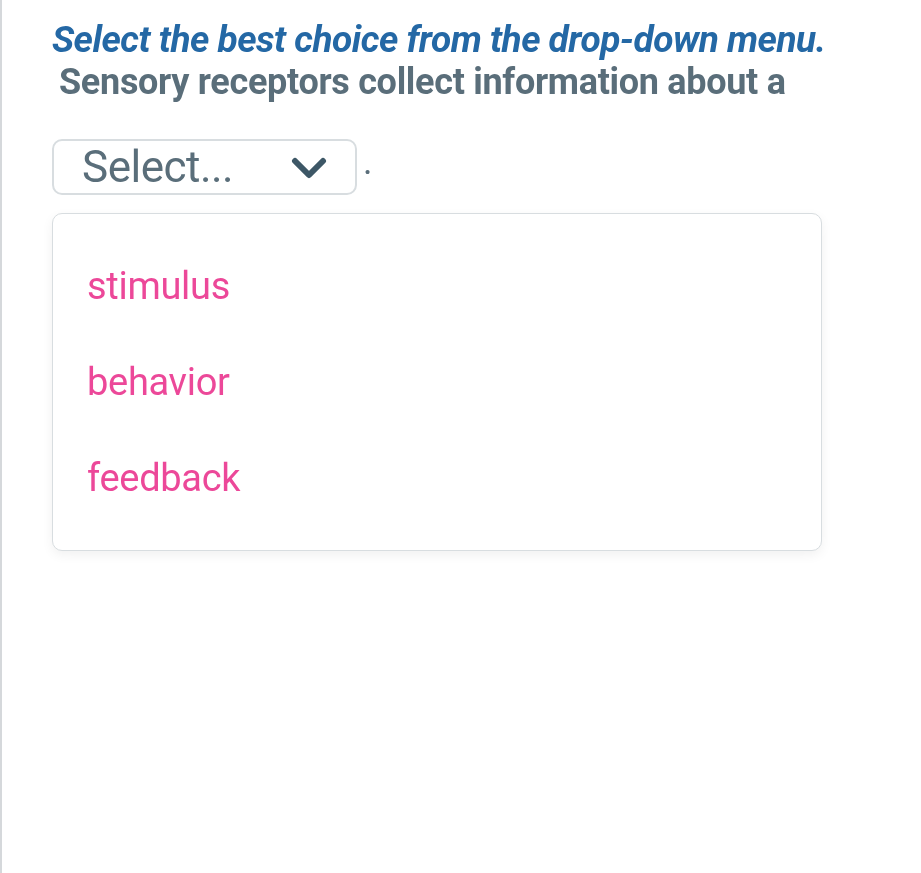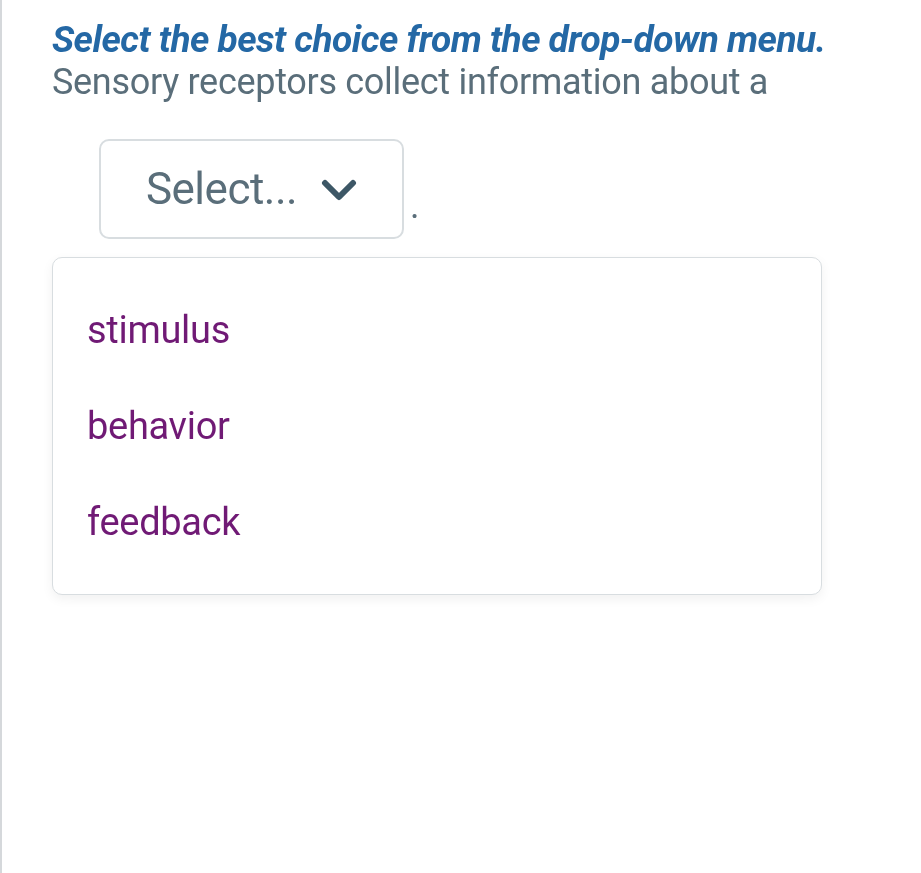--- a/index.html
+++ b/index.html
@@ -21,42 +21,42 @@
       color: #2468a5;
       font-size: 37px;
       font-weight: 700;
       font-style: italic;
       letter-spacing: -0.5px;
     }
     
     .question-text {
       color: #5a6e7a;
       font-size: 36px;
-      font-weight: 400;
+      font-weight: 700;
       margin-bottom: 36px;
       letter-spacing: -0.3px;
+      margin-left: 7px;
     }
     
     .select-row {
       display: flex;
       align-items: flex-end;
       margin-bottom: 18px;
     }
     
     .select-button {
       display: flex;
       align-items: center;
-      justify-content: center;
+      justify-content: space-between;
       border: 2px solid #d8dde0;
       border-radius: 10px;
-      padding: 22px 28px;
+      padding: 0 28px;
       min-width: 305px;
       background: #ffffff;
       cursor: pointer;
-      margin-left: 47px;
     }
     
     .select-label {
       color: #5a6e7a;
       font-size: 44px;
       font-weight: 400;
       letter-spacing: -0.5px;
     }
     
     .chevron-icon {
@@ -76,21 +76,21 @@
     .dropdown-menu {
       border: 1px solid #d8dde0;
       border-radius: 10px;
       background: #ffffff;
       width: 770px;
       box-shadow: 0 4px 12px rgba(0,0,0,0.06);
       padding: 24px 0;
     }
     
     .dropdown-item {
-      color: #701a75;
+      color: #ec4899;
       font-size: 38px;
       font-weight: 400;
       padding: 26px 34px;
       cursor: pointer;
       letter-spacing: -0.3px;
     }
   </style>
 </head>
 <body>
 

